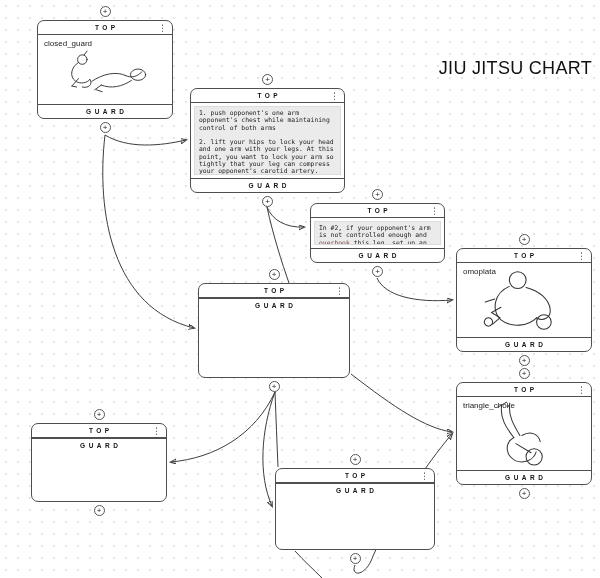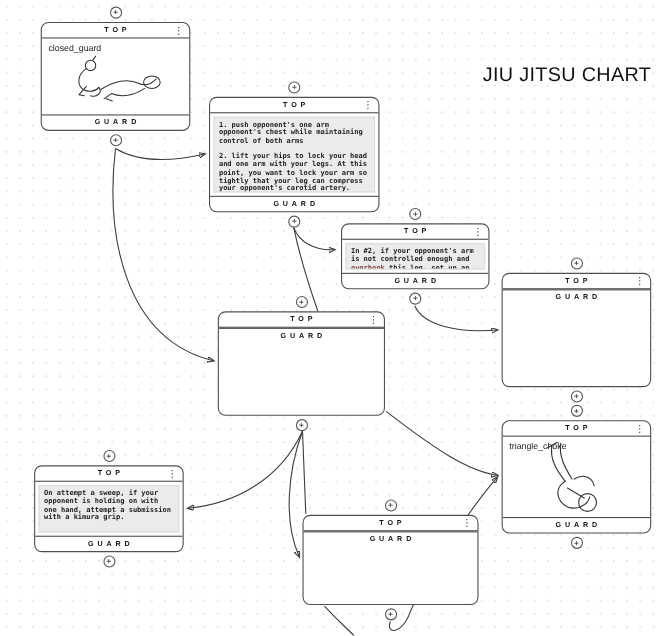--- a/index.html
+++ b/index.html
@@ -33,21 +33,20 @@
     font-size:9px;line-height:1;color:#333;cursor:pointer;
   }
   .card-body{flex:1;position:relative;overflow:hidden;}
   .note{
     position:absolute;left:3px;right:3px;top:3px;bottom:3px;
     background:#ebebeb;border:1px solid #dcdcdc;
     padding:3px 4px;box-sizing:border-box;overflow:hidden;
     font-family:"DejaVu Sans Mono", monospace;
     font-size:6.4px;line-height:1.14;color:#1d1d1d;
     white-space:pre-wrap;
-    font-weight:bold;
   }
   .lnk{color:#7a3b3b;text-decoration:underline;cursor:pointer;}
   .img-label{position:absolute;top:4px;left:6px;font-size:8px;color:#222;}
   .sketch{position:absolute;left:0;top:0;width:100%;height:100%;}
   .sketch path,.sketch circle,.sketch ellipse{
     fill:none;stroke:#333;stroke-width:1;stroke-linecap:round;
   }
   .plus{
     position:absolute;left:50%;margin-left:-5.5px;z-index:3;
     width:11px;height:11px;box-sizing:border-box;
@@ -143,20 +142,32 @@
     </div>
     <div class="plus plus-bottom">+</div>
   </div>
 
   <div class="card" style="left:456px;top:248px;width:136px;height:104px">
     <div class="plus plus-top">+</div>
     <div class="card-head">
       <span class="port-label">TOP</span>
       <span class="kebab">⋮</span>
     </div>
+    <div class="card-body">
+      <div class="img-label">omoplata</div>
+      <svg class="sketch" viewBox="0 0 128 70">
+        <circle cx="58" cy="16" r="8"></circle>
+        <path d="M50 22 C36 28 32 44 42 54 C52 62 68 60 76 52"></path>
+        <path d="M66 23 C78 26 88 34 89 44 C90 52 82 56 76 52"></path>
+        <circle cx="83" cy="56" r="7"></circle>
+        <path d="M42 42 l-9 5 l8 5 l-7 6"></path>
+        <path d="M36 34 l-9 3"></path>
+        <path d="M30 52 a4 4 0 1 0 0.1 0"></path>
+      </svg>
+    </div>
     <div class="card-foot">
       <span class="port-label">GUARD</span>
     </div>
     <div class="plus plus-bottom">+</div>
   </div>
 
   <div class="card" style="left:198px;top:283px;width:152px;height:95px">
     <div class="plus plus-top">+</div>
     <div class="card-head">
       <span class="port-label">TOP</span>
@@ -166,23 +177,20 @@
       <span class="port-label">GUARD</span>
     </div>
     <div class="plus plus-bottom">+</div>
   </div>
 
   <div class="card" style="left:31px;top:423px;width:136px;height:79px">
     <div class="plus plus-top">+</div>
     <div class="card-head">
       <span class="port-label">TOP</span>
       <span class="kebab">⋮</span>
-    </div>
-    <div class="card-body">
-      <div class="note">On attempt a sweep, if your opponent is holding on with one hand, attempt a submission with a kimura grip.</div>
     </div>
     <div class="card-foot">
       <span class="port-label">GUARD</span>
     </div>
     <div class="plus plus-bottom">+</div>
   </div>
 
   <div class="card" style="left:275px;top:468px;width:160px;height:82px">
     <div class="plus plus-top">+</div>
     <div class="card-head">

